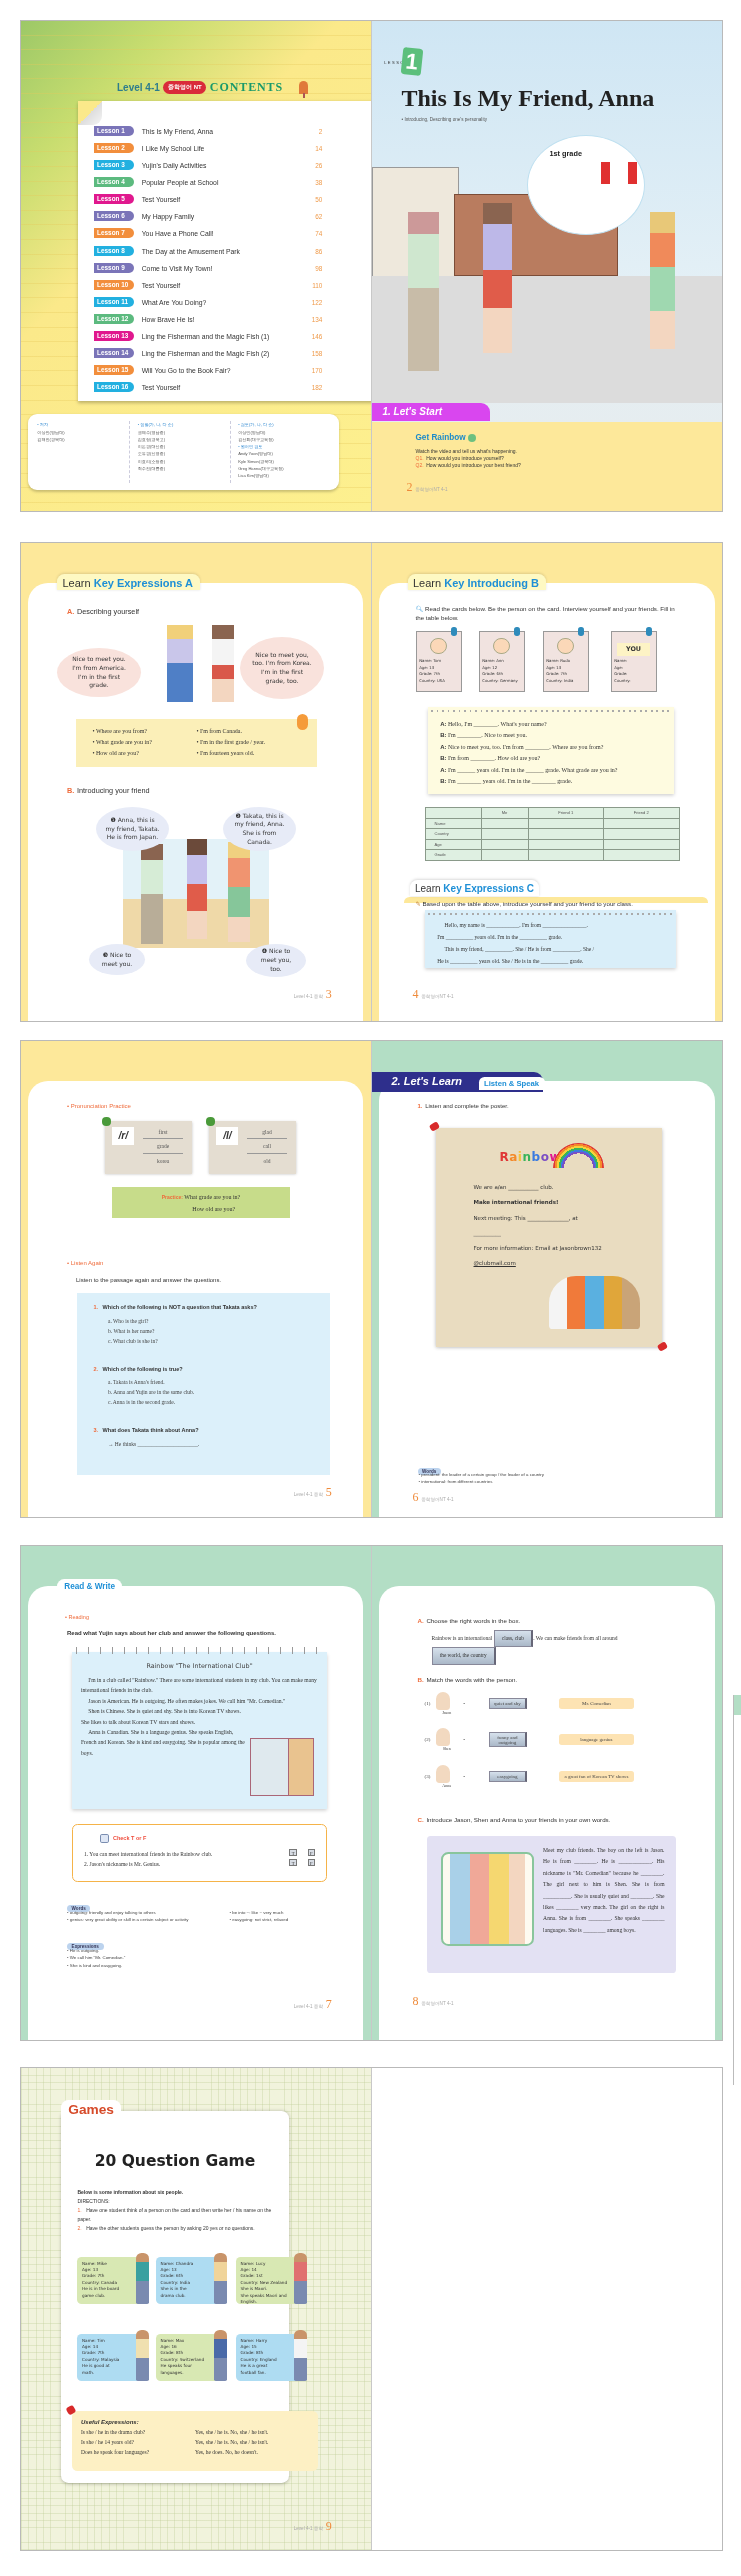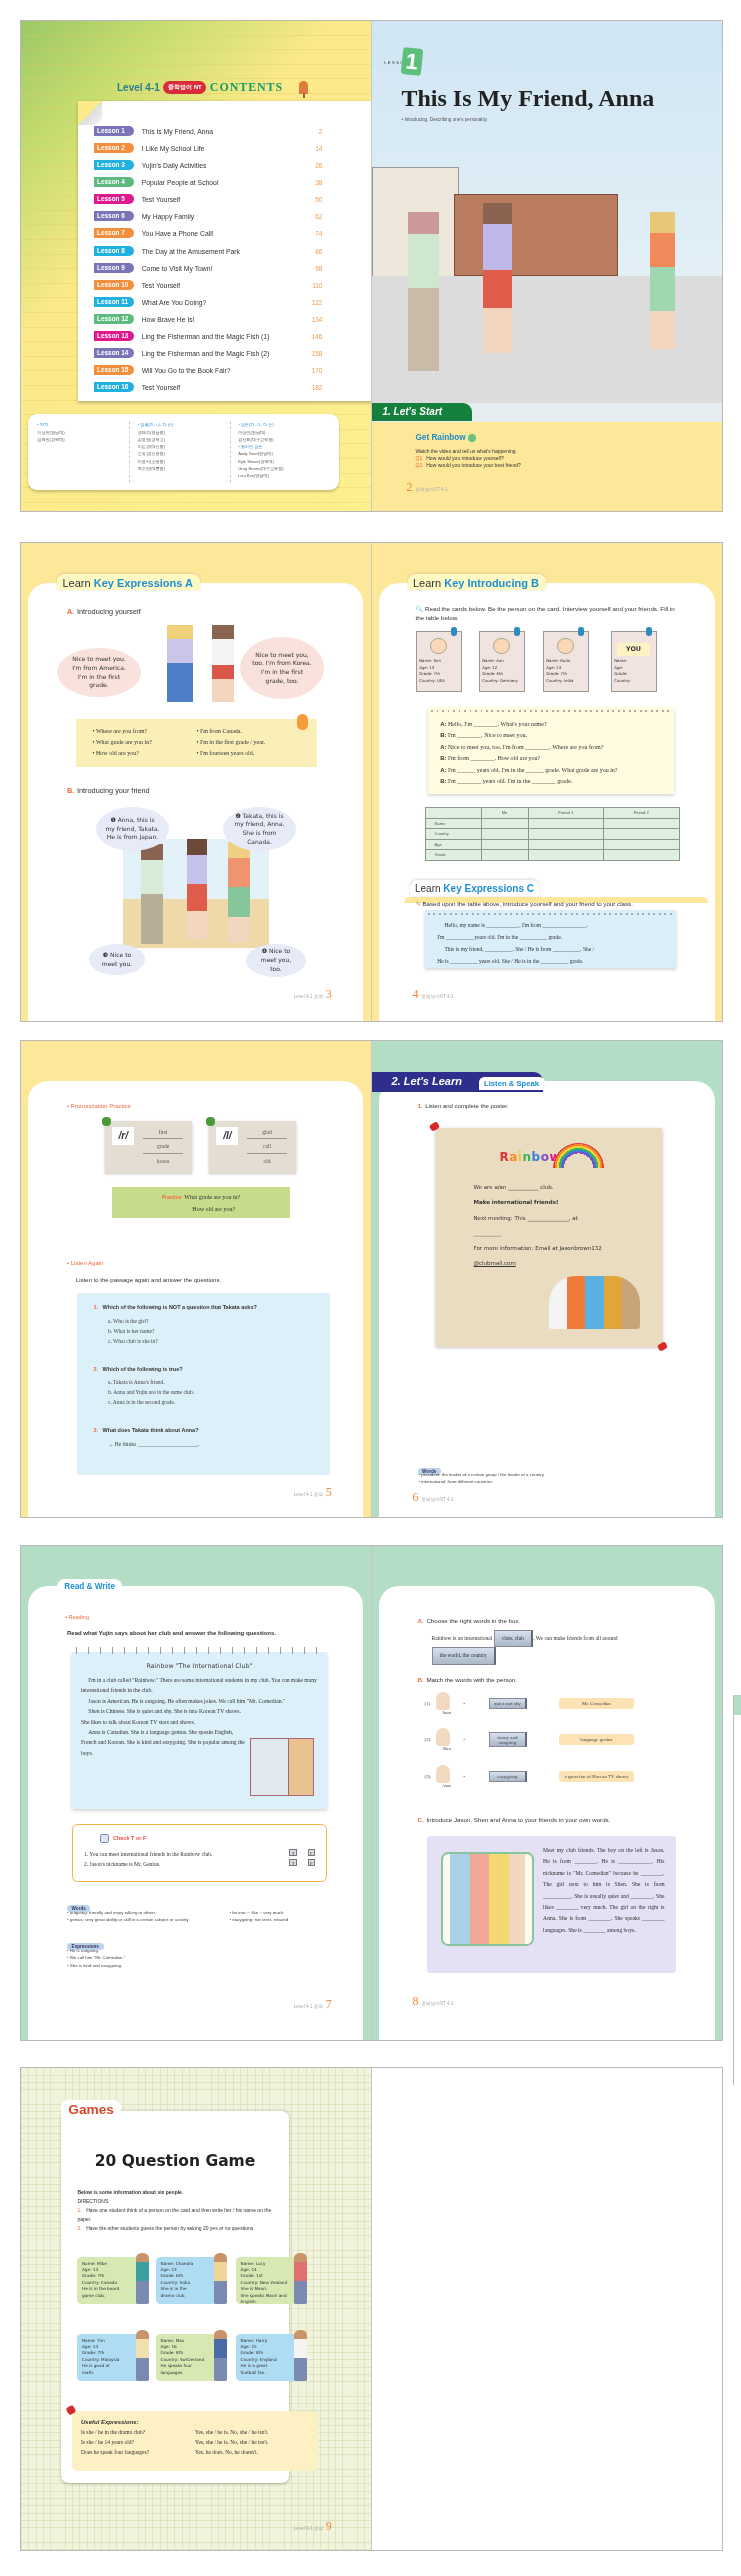--- a/index.html
+++ b/index.html
@@ -38,21 +38,21 @@
   .toc-col:last-child{border:none}
   .toc-col .h{color:#2a86d0}
   
   .sky{position:absolute;inset:0;background:linear-gradient(180deg,#cfe6f4 0%,#e4f0f6 55%,#e7ebec 100%)}
   .lesson-badge{position:absolute;top:27px;left:30px;width:20px;height:27px;background:#5cbf7c;border-radius:3.6px;transform:rotate(6deg);color:#fff;font-size:22px;font-weight:bold;text-align:center;line-height:27px}
   .lesson-word{position:absolute;top:39px;left:12.7px;font-size:4.1px;letter-spacing:1.4px;color:#333}
   .l1-title{position:absolute;top:64px;left:30px;font-family:"Liberation Serif",serif;font-size:24px;font-weight:bold;color:#222;white-space:nowrap}
   .l1-sub{position:absolute;top:96px;left:30px;font-size:4.6px;color:#555}
   .bldg{position:absolute;background:#eee8dc;border:0.9px solid #999}
   .brick{position:absolute;background:#b97c5f;border:0.9px solid #7b4d38}
-  .lets-start{position:absolute;top:382px;left:0;width:100px;height:18px;background:#15803d;border-radius:0 9px 0 0;color:#fff;font-size:10px;font-weight:bold;font-style:italic;padding:2.7px 0 0 11px}
+  .lets-start{position:absolute;top:382px;left:0;width:118px;height:18px;background:#d946ef;border-radius:0 9px 0 0;color:#fff;font-size:10px;font-weight:bold;font-style:italic;padding:2.7px 0 0 11px}
   .start-band{position:absolute;top:401px;left:0;right:0;bottom:0;background:#fde89a}
   .gs-title{position:absolute;top:11px;left:44px;font-size:8.2px;color:#1c8bc9;font-weight:bold}
   .gs-text{position:absolute;top:25.5px;left:44px;font-size:5px;color:#333;line-height:7.3px}
   .gs-text .q{color:#ef6b3b;margin-right:2.7px}
   
   .expr-box{position:absolute;left:55px;top:176px;width:241px;height:48px;background:#fbefb8;display:flex;padding:7.3px 16.4px;font-family:"Liberation Serif",serif;font-size:6px;line-height:11px;color:#333}
   .expr-box div{flex:1}
   .pin-orange{position:absolute;right:9px;top:-5.5px;width:11px;height:16.4px;border-radius:5.5px;background:#f59b3a}
   .scene{position:absolute;left:102px;top:296px;width:146px;height:109px;background:linear-gradient(180deg,#e3f2f8 0%,#e3f2f8 55%,#efd9a8 55%,#efd9a8 100%)}
   
@@ -255,20 +255,24 @@
 
   <div class="page">
     <div class="sky"></div>
     <span class="lesson-word">LESSON</span>
     <div class="lesson-badge">1</div>
     <h1 class="l1-title">This Is My Friend, Anna</h1>
     <div class="l1-sub">• Introducing, Describing one's personality</div>
 
     <div class="bldg" style="left:0;top:146px;width:87px;height:118px"></div>
     <div class="brick" style="left:82px;top:173px;width:164px;height:82px"></div>
+    <div style="position:absolute;left:155px;top:114px;width:118px;height:100px;border-radius:50%;background:#fff;border:1.8px solid #bfe0f0">
+      <span style="position:absolute;top:12.7px;left:22px;font-size:7.3px;font-weight:bold;color:#222">1st grade</span>
+      <span style="position:absolute;top:25.5px;left:73px;width:36px;height:22px;background:linear-gradient(90deg,#e03030 0 25%,#fff 25% 75%,#e03030 75%)"></span>
+    </div>
     <div style="position:absolute;left:0;right:0;top:255px;height:127px;background:#dcdcdc"></div>
     <div class="figure" style="left:36px;top:191px;width:31px;height:159px;background:linear-gradient(180deg,#c99 0 14%,#cfe7cf 14% 48%,#c8bca8 48%)"></div>
     <div class="figure" style="left:111px;top:182px;width:29px;height:150px;background:linear-gradient(180deg,#8a6450 0 14%,#bdb8e8 14% 45%,#e05c4a 45% 70%,#f3d6c0 70%)"></div>
     <div class="figure" style="left:278px;top:191px;width:25.5px;height:137px;background:linear-gradient(180deg,#e8c878 0 15%,#f08a5a 15% 40%,#9fd8b0 40% 72%,#f3d6c0 72%)"></div>
     <div class="lets-start">1. Let's Start</div>
     <div class="start-band">
       <div class="gs-title"><span>Get Rainbow</span> <span style="display:inline-block;width:8.2px;height:8.2px;border-radius:50%;background:#6cc080;vertical-align:middle"></span></div>
       <div class="gs-text">
         <div>Watch the video and tell us what's happening.</div>
         <div><span class="q">Q1.</span><span>How would you introduce yourself?</span></div>
@@ -276,21 +280,21 @@
       </div>
       <div class="pgnum" style="top:58px;left:35px"><span>2</span><small>중학영어NT 4-1</small></div>
     </div>
   </div>
 </div>
 
 <div class="spread" style="top:542px;height:480px">
   <div class="page left yellow-top">
     <div class="sheet"></div>
     <div class="tab-title"><span>Learn</span> <b>Key Expressions A</b></div>
-    <div class="sec" style="top:64px;left:46px"><span class="ltr">A.</span><span>Introducing yourself</span></div>
+    <div class="sec" style="top:64px;left:46px"><span class="ltr">A.</span><span>Describing yourself</span></div>
     <div class="figure" style="left:146px;top:82px;width:25.5px;height:77px;background:linear-gradient(180deg,#f1d07a 0 18%,#c9c6ea 18% 50%,#4f7fc6 50%)"></div>
     <div class="figure" style="left:191px;top:82px;width:22px;height:77px;background:linear-gradient(180deg,#8a6450 0 18%,#f4f4f4 18% 52%,#d9584a 52% 70%,#f3d6c0 70%)"></div>
     <div class="bubble" style="left:36px;top:105px;width:84px;height:49px;padding:0 11px">Nice to meet you. I'm from America. I'm in the first grade.</div>
     <div class="bubble" style="left:219px;top:94px;width:84px;height:62px;padding:0 11px">Nice to meet you, too. I'm from Korea. I'm in the first grade, too.</div>
     <div class="expr-box">
       <span class="pin-orange"></span>
       <div>
         <p>• Where are you from?</p>
           <p>• What grade are you in?</p>
           <p>• How old are you?</p>

